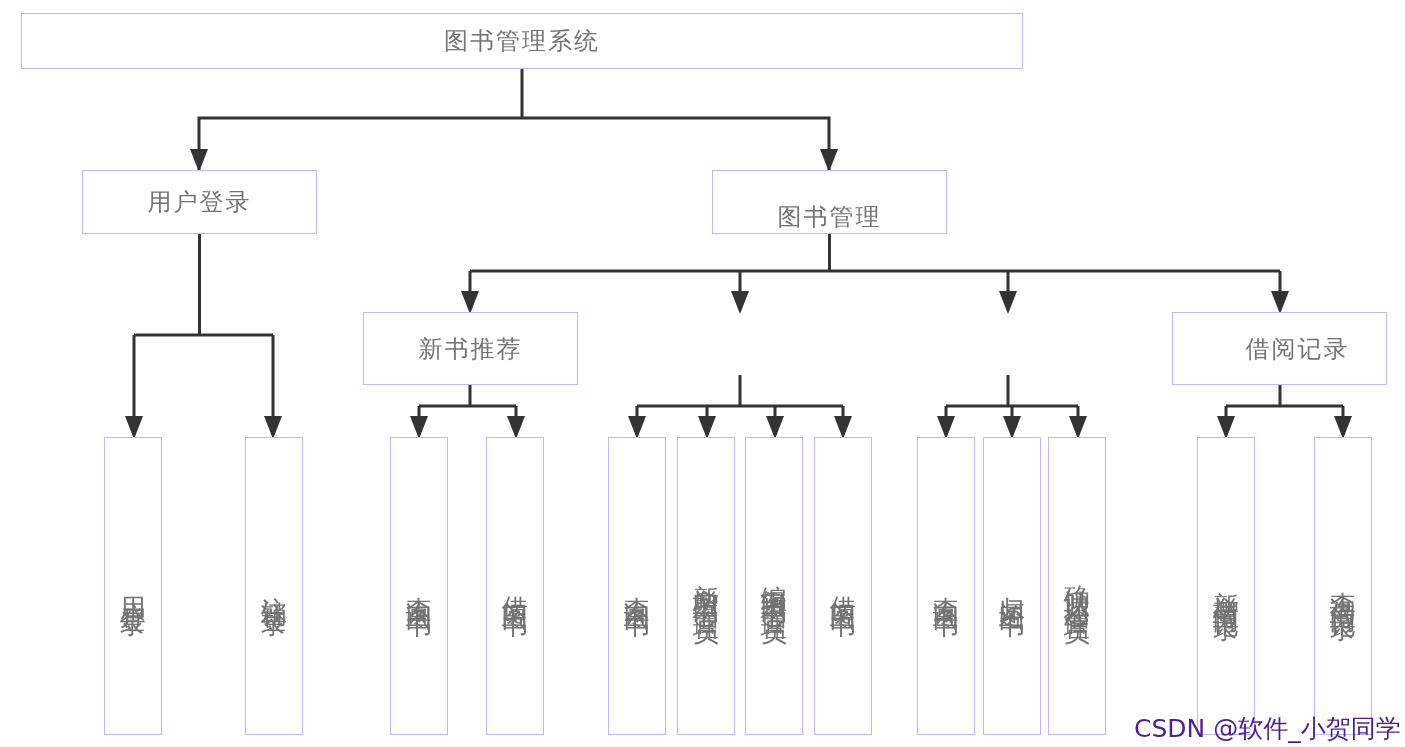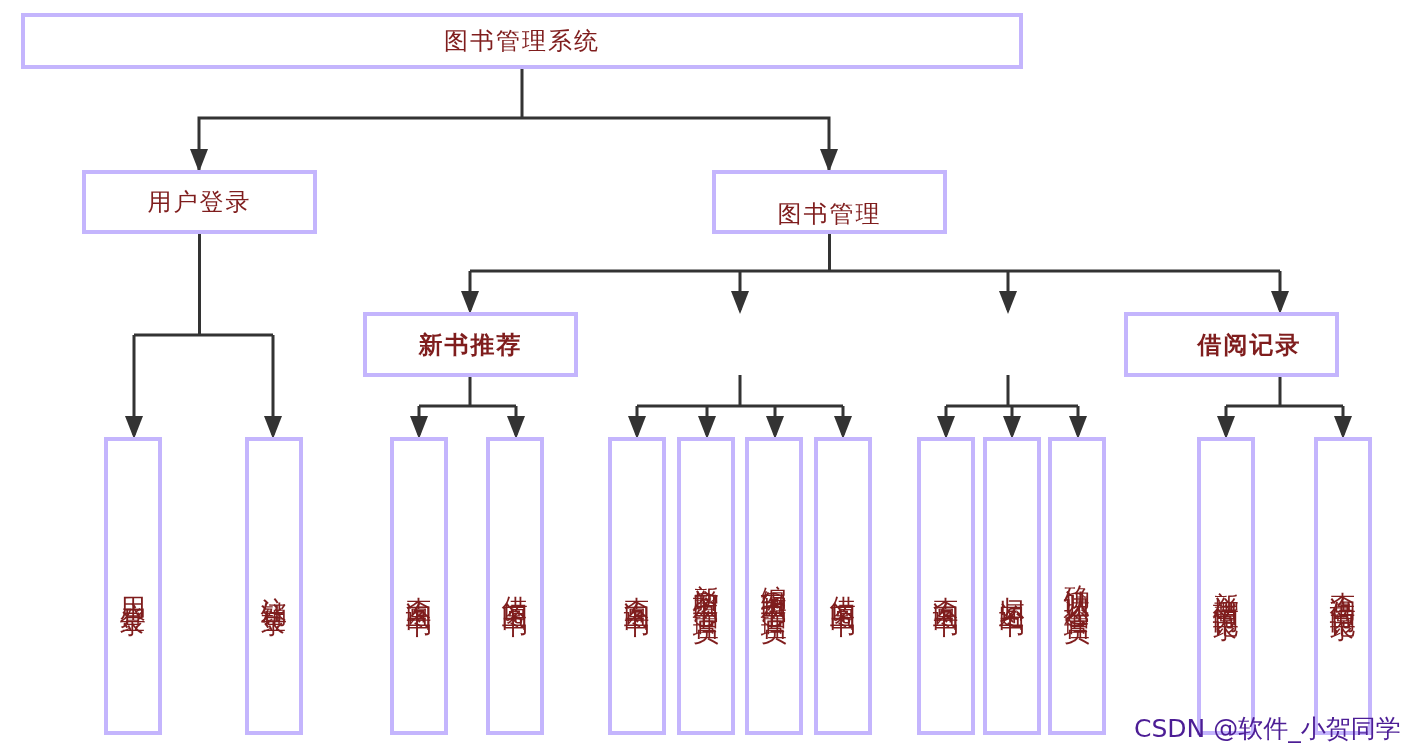--- a/index.html
+++ b/index.html
@@ -18,35 +18,35 @@
   .connectors {
     position: absolute;
     left: 0; top: 0;
     width: 1405px; height: 747px;
     z-index: 1;
   }
   .node {
     position: absolute;
     box-sizing: border-box;
     background: #ffffff;
-    border: 4px solid #c4b5fd;
+    border: 1px solid #c4b5fd;
     display: flex;
     align-items: center;
     justify-content: center;
-    color: #7f1d1d;
+    color: #737373;
     z-index: 2;
   }
   .node-h {            
     font-size: 24px;
     letter-spacing: 2px;
     white-space: nowrap;
   }
   .node-root  { left: 21px;  top: 13px;  width: 1002px; height: 56px; }
   .node-l2    { top: 170px; width: 235px; height: 64px; }
-  .node-l3    { top: 312px; width: 215px; height: 65px; font-weight: bold; }
+  .node-l3    { top: 312px; width: 215px; height: 73px; }
   .leaf {              
     top: 437px;
     width: 58px;
     height: 298px;
     writing-mode: vertical-rl;
     font-size: 26px;
     letter-spacing: 5px;
     line-height: 1.1;
   }
   .leaf span { display: block; }
@@ -116,21 +116,21 @@
   <div class="node node-h node-l2" style="left:82px;">
     <span>用户登录</span>
   </div>
   <div class="node node-h node-l2" style="left:712px;align-items:flex-end;">
     <span>图书管理</span>
   </div>
 
   <div class="node node-h node-l3" style="left:363px;">
     <span>新书推荐</span>
   </div>
-  <div class="node node-h node-l3" style="left:1124px;padding-left:36px;">
+  <div class="node node-h node-l3" style="left:1172px;padding-left:36px;">
     <span>借阅记录</span>
   </div>
 
   <div class="node leaf" style="left:104px;">
     <span>用户登录</span>
   </div>
   <div class="node leaf" style="left:245px;">
     <span>注销登录</span>
   </div>
 

